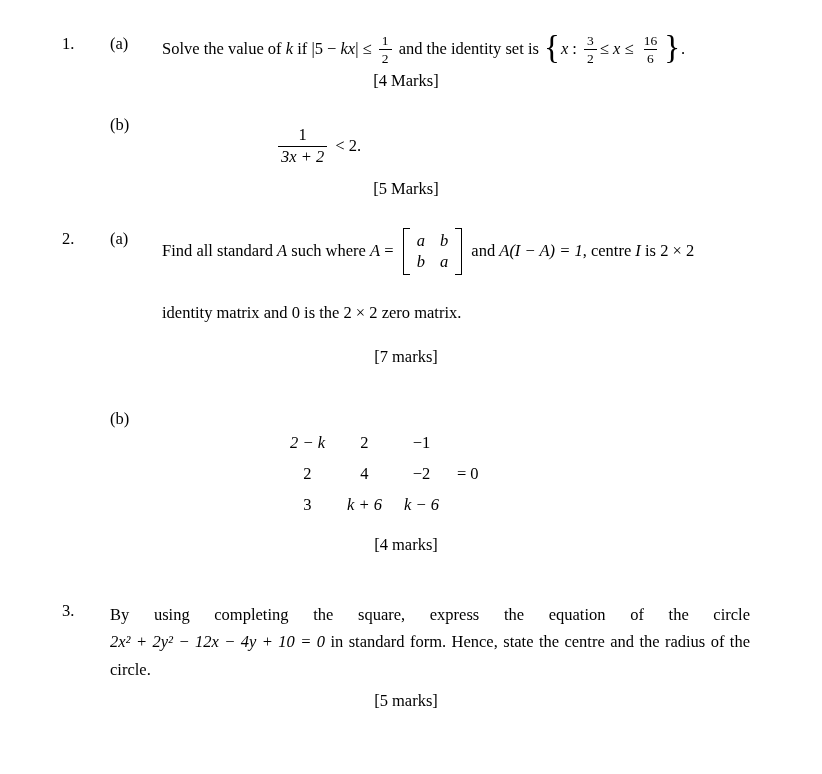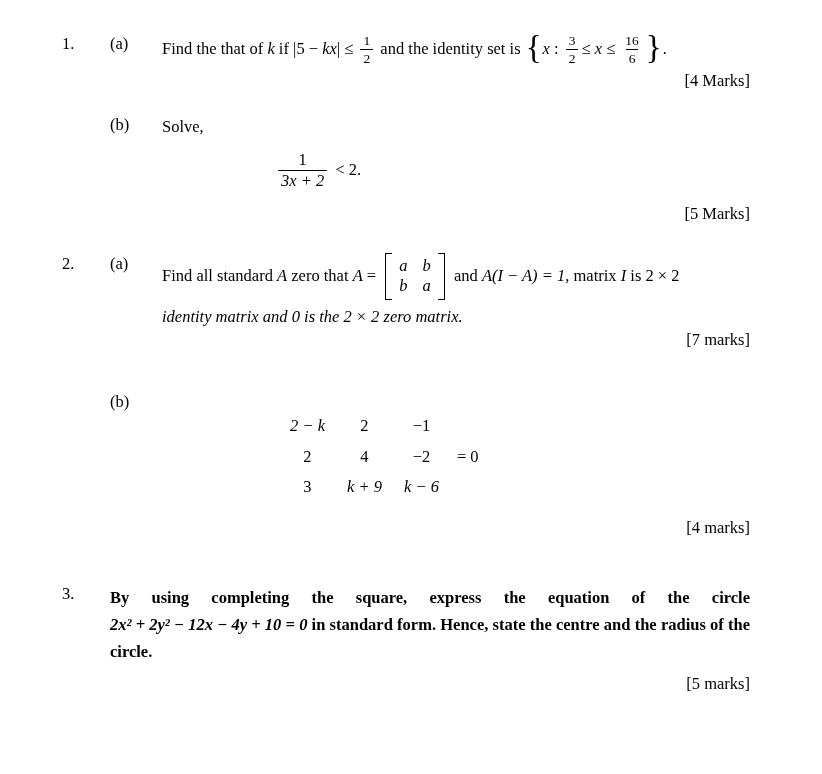--- a/index.html
+++ b/index.html
@@ -11,21 +11,21 @@
     overflow: hidden;
   }
   .page { padding: 34px 72px 0 62px; }
 
   .qrow { display: flex; align-items: flex-start; }
   .col-num  { flex: 0 0 48px; }
   .col-part { flex: 0 0 52px; }
   .col-body { flex: 1; line-height: 1.5; }
 
   .it { font-style: italic; }
-  .marks { text-align: right; }
+  .marks { text-align: center; }
 
   
   .frac {
     display: inline-flex; flex-direction: column; align-items: center;
     vertical-align: middle; line-height: 1; font-size: 13.5px;
     margin: 0 3px; position: relative; top: -1px;
   }
   .frac .fnum { padding: 0 3px 2px; }
   .frac .fden { border-top: 1px solid #000; padding: 2px 3px 0; }
   .frac.display { font-size: 16.5px; margin: 0 8px 0 0; top: 0; }
@@ -50,101 +50,100 @@
   .det { display: inline-flex; align-items: flex-start; padding-left: 48px; }
   .det .dbar { width: 0; border-left: 1.2px solid #000; }
   .det .dcells {
     display: grid; grid-template-columns: auto auto auto;
     column-gap: 22px; row-gap: 6px; padding: 6px 9px; text-align: center;
   }
   .deteq { margin-left: 8px; }
 
   .display-math { display: flex; align-items: center; margin: 12px 0 0 116px; }
 
-  .q3body { text-align: justify; line-height: 1.65; font-weight: bold; }
+  .q3body { text-align: justify; line-height: 1.65; }
   .nowrap { white-space: nowrap; }
 </style>
 </head>
 <body>
 
 <div class="page">
 
   <div class="qrow">
     <div class="col-num">1.</div>
     <div class="col-part">(a)</div>
     <div class="col-body">
-      <span>Find the that of </span><span class="it">k</span><span> if </span><span>|</span><span>5 − </span><span class="it">kx</span><span>|</span><span> ≤ </span><span class="frac">
+      <span>Solve the value of </span><span class="it">k</span><span> if </span><span>|</span><span>5 − </span><span class="it">kx</span><span>|</span><span> ≤ </span><span class="frac">
           <span class="fnum">1</span>
           <span class="fden">2</span>
         </span><span> and the identity set is </span><span class="brace">{</span><span class="it">x</span><span> : </span><span class="frac">
           <span class="fnum">3</span>
           <span class="fden">2</span>
         </span><span>≤ </span><span class="it">x</span><span> ≤ </span><span class="frac">
           <span class="fnum">16</span>
           <span class="fden">6</span>
         </span><span class="brace">}</span><span>.</span>
     </div>
   </div>
   <div class="marks" style="margin-top:4px;">[4 Marks]</div>
 
   <div class="qrow" style="margin-top:24px;">
     <div class="col-num"></div>
     <div class="col-part">(b)</div>
     <div class="col-body">
-      <div>Solve,</div>
       <div class="display-math">
         <span class="frac display">
             <span class="fnum">1</span>
             <span class="fden it">3x + 2</span>
           </span>
           <span>&lt; 2.</span>
       </div>
     </div>
   </div>
   <div class="marks" style="margin-top:14px;">[5 Marks]</div>
 
   <div class="qrow" style="margin-top:30px;">
     <div class="col-num">2.</div>
     <div class="col-part">(a)</div>
     <div class="col-body">
       <div>
-        <span>Find all standard </span><span class="it">A</span><span> zero that </span><span class="it">A</span><span> = </span><span class="mat">
+        <span>Find all standard </span><span class="it">A</span><span> such where </span><span class="it">A</span><span> = </span><span class="mat">
             <span class="lb"></span>
             <span class="mcells">
               <span>a</span>
               <span>b</span>
               <span>b</span>
               <span>a</span>
             </span>
             <span class="rb"></span>
-          </span><span> and </span><span class="it">A(I − A) = 1</span><span>, matrix </span><span class="it">I</span><span> is </span><span>2 × 2</span>
+          </span><span> and </span><span class="it">A(I − A) = 1</span><span>, centre </span><span class="it">I</span><span> is </span><span>2 × 2</span>
       </div>
-      <div style="margin-top:4px;font-style:italic;">
+      <div style="margin-top:25px;">
         <span>identity matrix and 0 is the </span><span>2 × 2</span><span> zero matrix.</span>
       </div>
     </div>
   </div>
-  <div class="marks" style="margin-top:0;">[7 marks]</div>
+  <div class="marks" style="margin-top:21px;">[7 marks]</div>
 
   <div class="qrow" style="margin-top:42px;">
     <div class="col-num"></div>
     <div class="col-part">(b)</div>
     <div class="col-body">
       <div class="detwrap">
         <span class="det">
           <span class="dbar"></span>
           <span class="dcells">
             <span class="it">2 − k</span>
             <span>2</span>
             <span>−1</span>
             <span>2</span>
             <span>4</span>
             <span>−2</span>
             <span>3</span>
-            <span class="it">k + 9</span>
+            <span class="it">k + 6</span>
             <span class="it">k − 6</span>
           </span>
           <span class="dbar"></span>
         </span>
         <span class="deteq">= 0</span>
       </div>
     </div>
   </div>
   <div class="marks" style="margin-top:12px;">[4 marks]</div>
 

